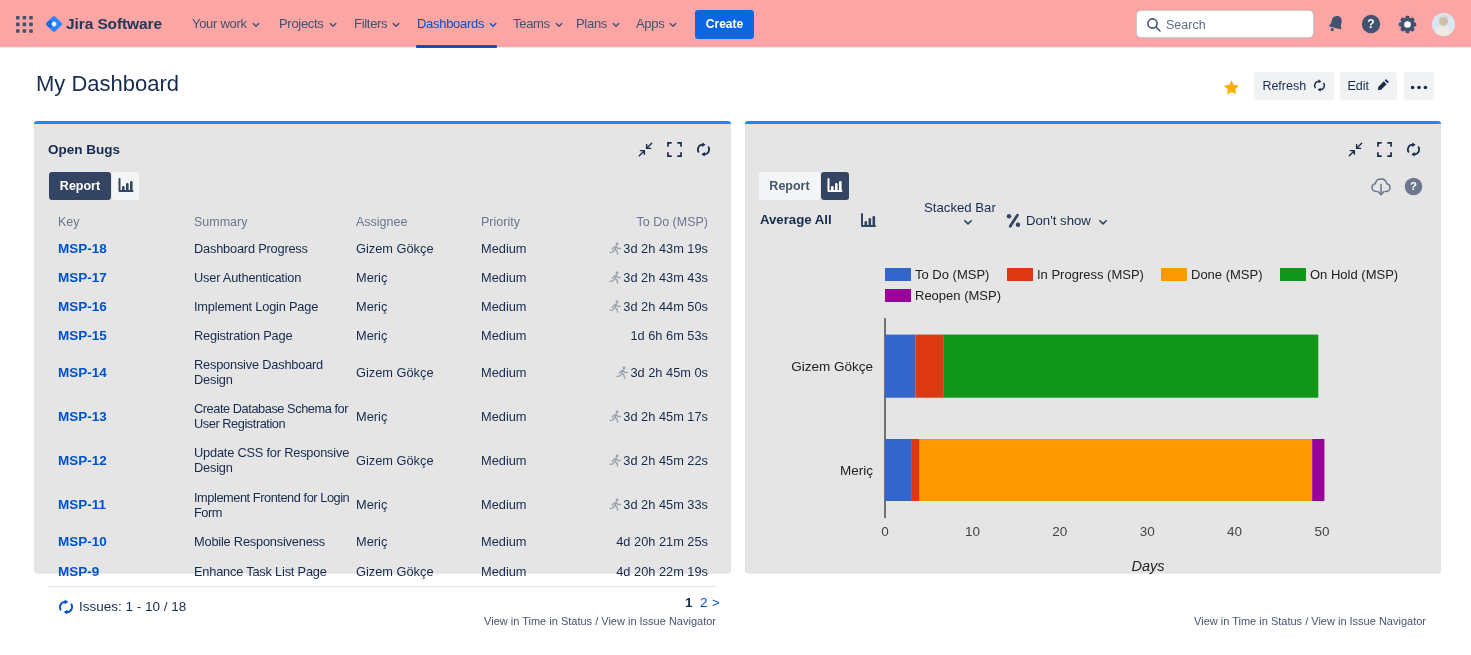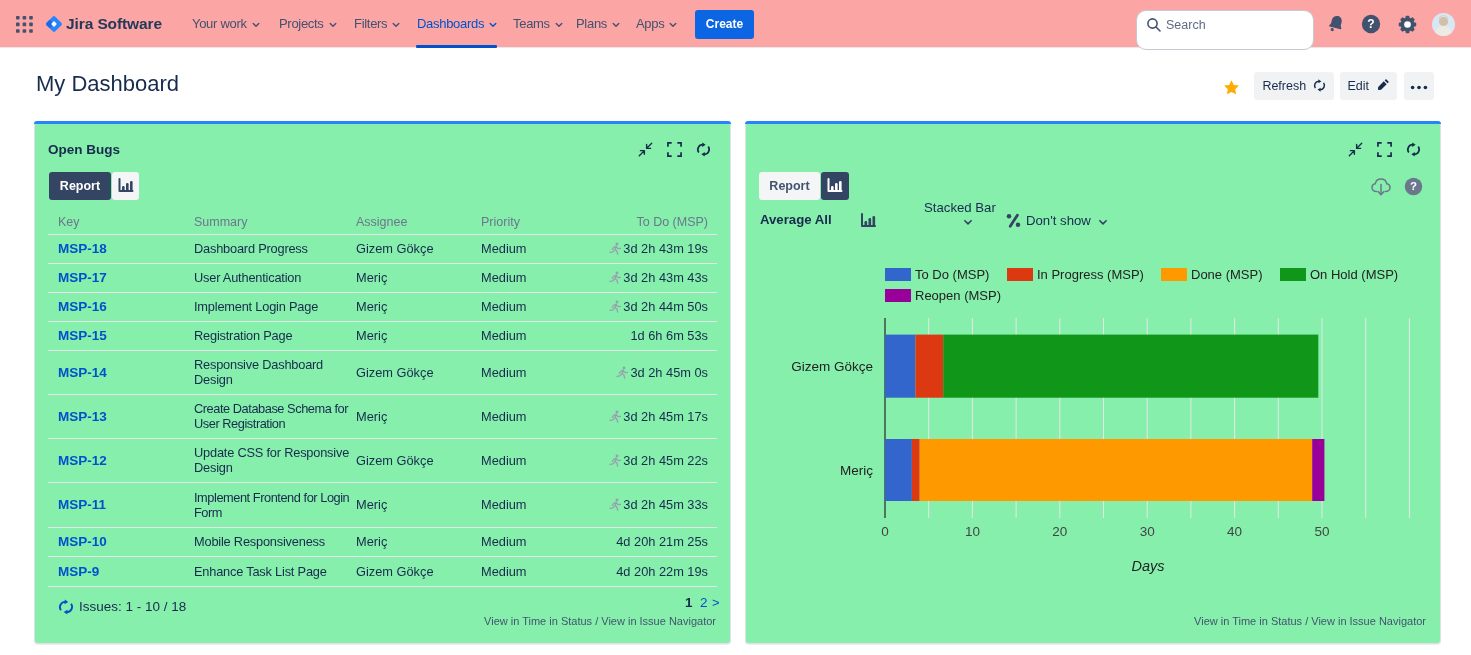--- a/index.html
+++ b/index.html
@@ -5,27 +5,27 @@
   * { margin:0; padding:0; box-sizing:border-box; }
   html,body { width:1471px; height:655px; background:#fff; font-family:"Liberation Sans", sans-serif; overflow:hidden; position:relative; }
   .abs { position:absolute; }
   
   #nav { position:absolute; left:0; top:0; width:1471px; height:48px; background:#fca5a5; border-bottom:1px solid #E6E8EC; }
   .navitem { position:absolute; top:0; height:48px; line-height:48px; font-size:13px; font-weight:400; letter-spacing:-0.3px; color:#42526E; white-space:nowrap; }
   .navitem .chev { margin-left:5px; }
   .chev { display:inline-block; width:8px; height:8px; vertical-align:middle; }
   #nav-underline { position:absolute; left:416px; top:45px; width:81px; height:3px; background:#0052CC; border-radius:1px; }
   #create-btn { position:absolute; left:695px; top:10px; width:59px; height:29px; background:#0C66E4; color:#fff; border-radius:3px; font-size:12px; font-weight:700; text-align:center; line-height:29px; }
-  #searchbox { position:absolute; left:1136px; top:10px; width:178px; height:40px; border:1px solid #C4CAD2; border-radius:10px; background:#fff; }
+  #searchbox { position:absolute; left:1136px; top:10px; width:178px; height:28px; border:1px solid #C4CAD2; border-radius:5px; background:#fff; }
   #searchbox span.ph { position:absolute; left:29px; top:7px; font-size:12.5px; color:#5E6C84; }
   
   #page-title { position:absolute; left:36px; top:71px; font-size:22px; font-weight:400; color:#172B4D; letter-spacing:0; }
   .hbtn { position:absolute; top:72px; height:28px; background:#F1F2F4; border-radius:3px; color:#172B4D; font-size:12.5px; line-height:28px; text-align:center; }
   
-  .card { position:absolute; top:121px; height:523px; background:#86efac; border:1px solid #DFE1E6; border-top:none; border-radius:4px; box-shadow:0 1px 1px rgba(9,30,66,0.08); }
+  .card { position:absolute; top:121px; height:452px; background:#e5e5e5; border:1px solid #DFE1E6; border-top:none; border-radius:4px; box-shadow:0 1px 1px rgba(9,30,66,0.08); }
   .card .topbar { position:absolute; left:-1px; top:0; right:-1px; height:3px; background:#2684FF; border-radius:4px 4px 0 0; }
   #card-l { left:34px; width:697px; }
   #card-r { left:745px; width:696px; }
   .card h2 { position:absolute; left:13px; top:21px; font-size:13.5px; font-weight:700; color:#172B4D; }
   .gadget-icons { position:absolute; top:21px; font-size:0; }
   .gadget-icons svg { vertical-align:top; } .gadget-icons svg + svg { margin-left:14px; }
   .toggle-dark { position:absolute; background:#344563; color:#fff; border-radius:3px; font-size:12.5px; font-weight:700; text-align:center; }
   .toggle-light { position:absolute; background:#F4F5F7; border-radius:3px; color:#44546F; font-size:12.5px; font-weight:700; text-align:center; }
   
   table.issues { position:absolute; left:13px; top:89px; width:669px; border-collapse:collapse; table-layout:fixed; }

